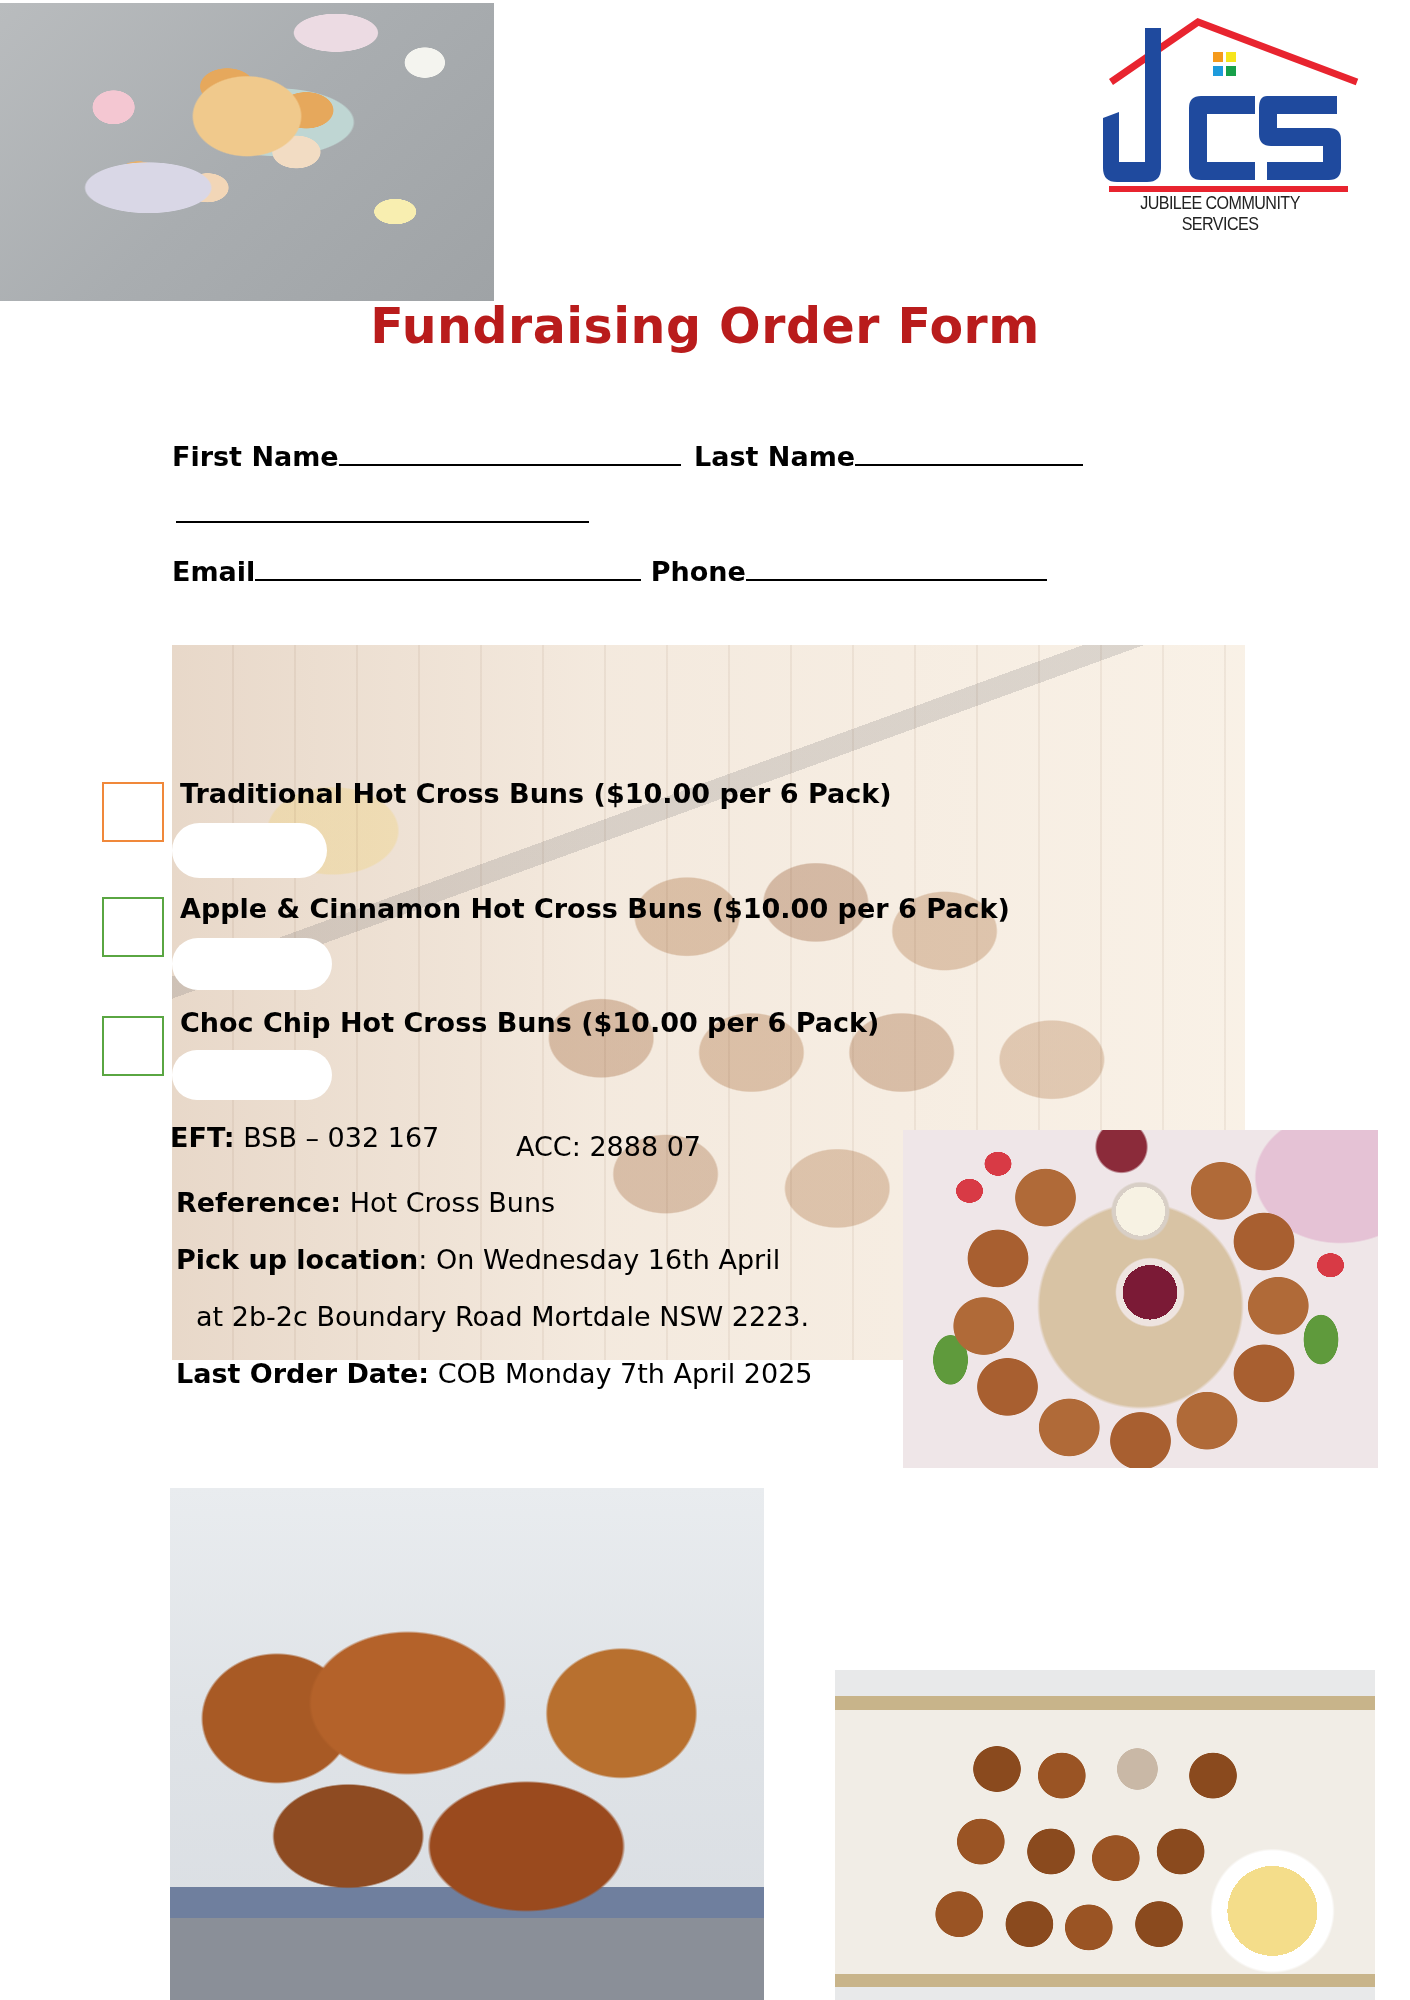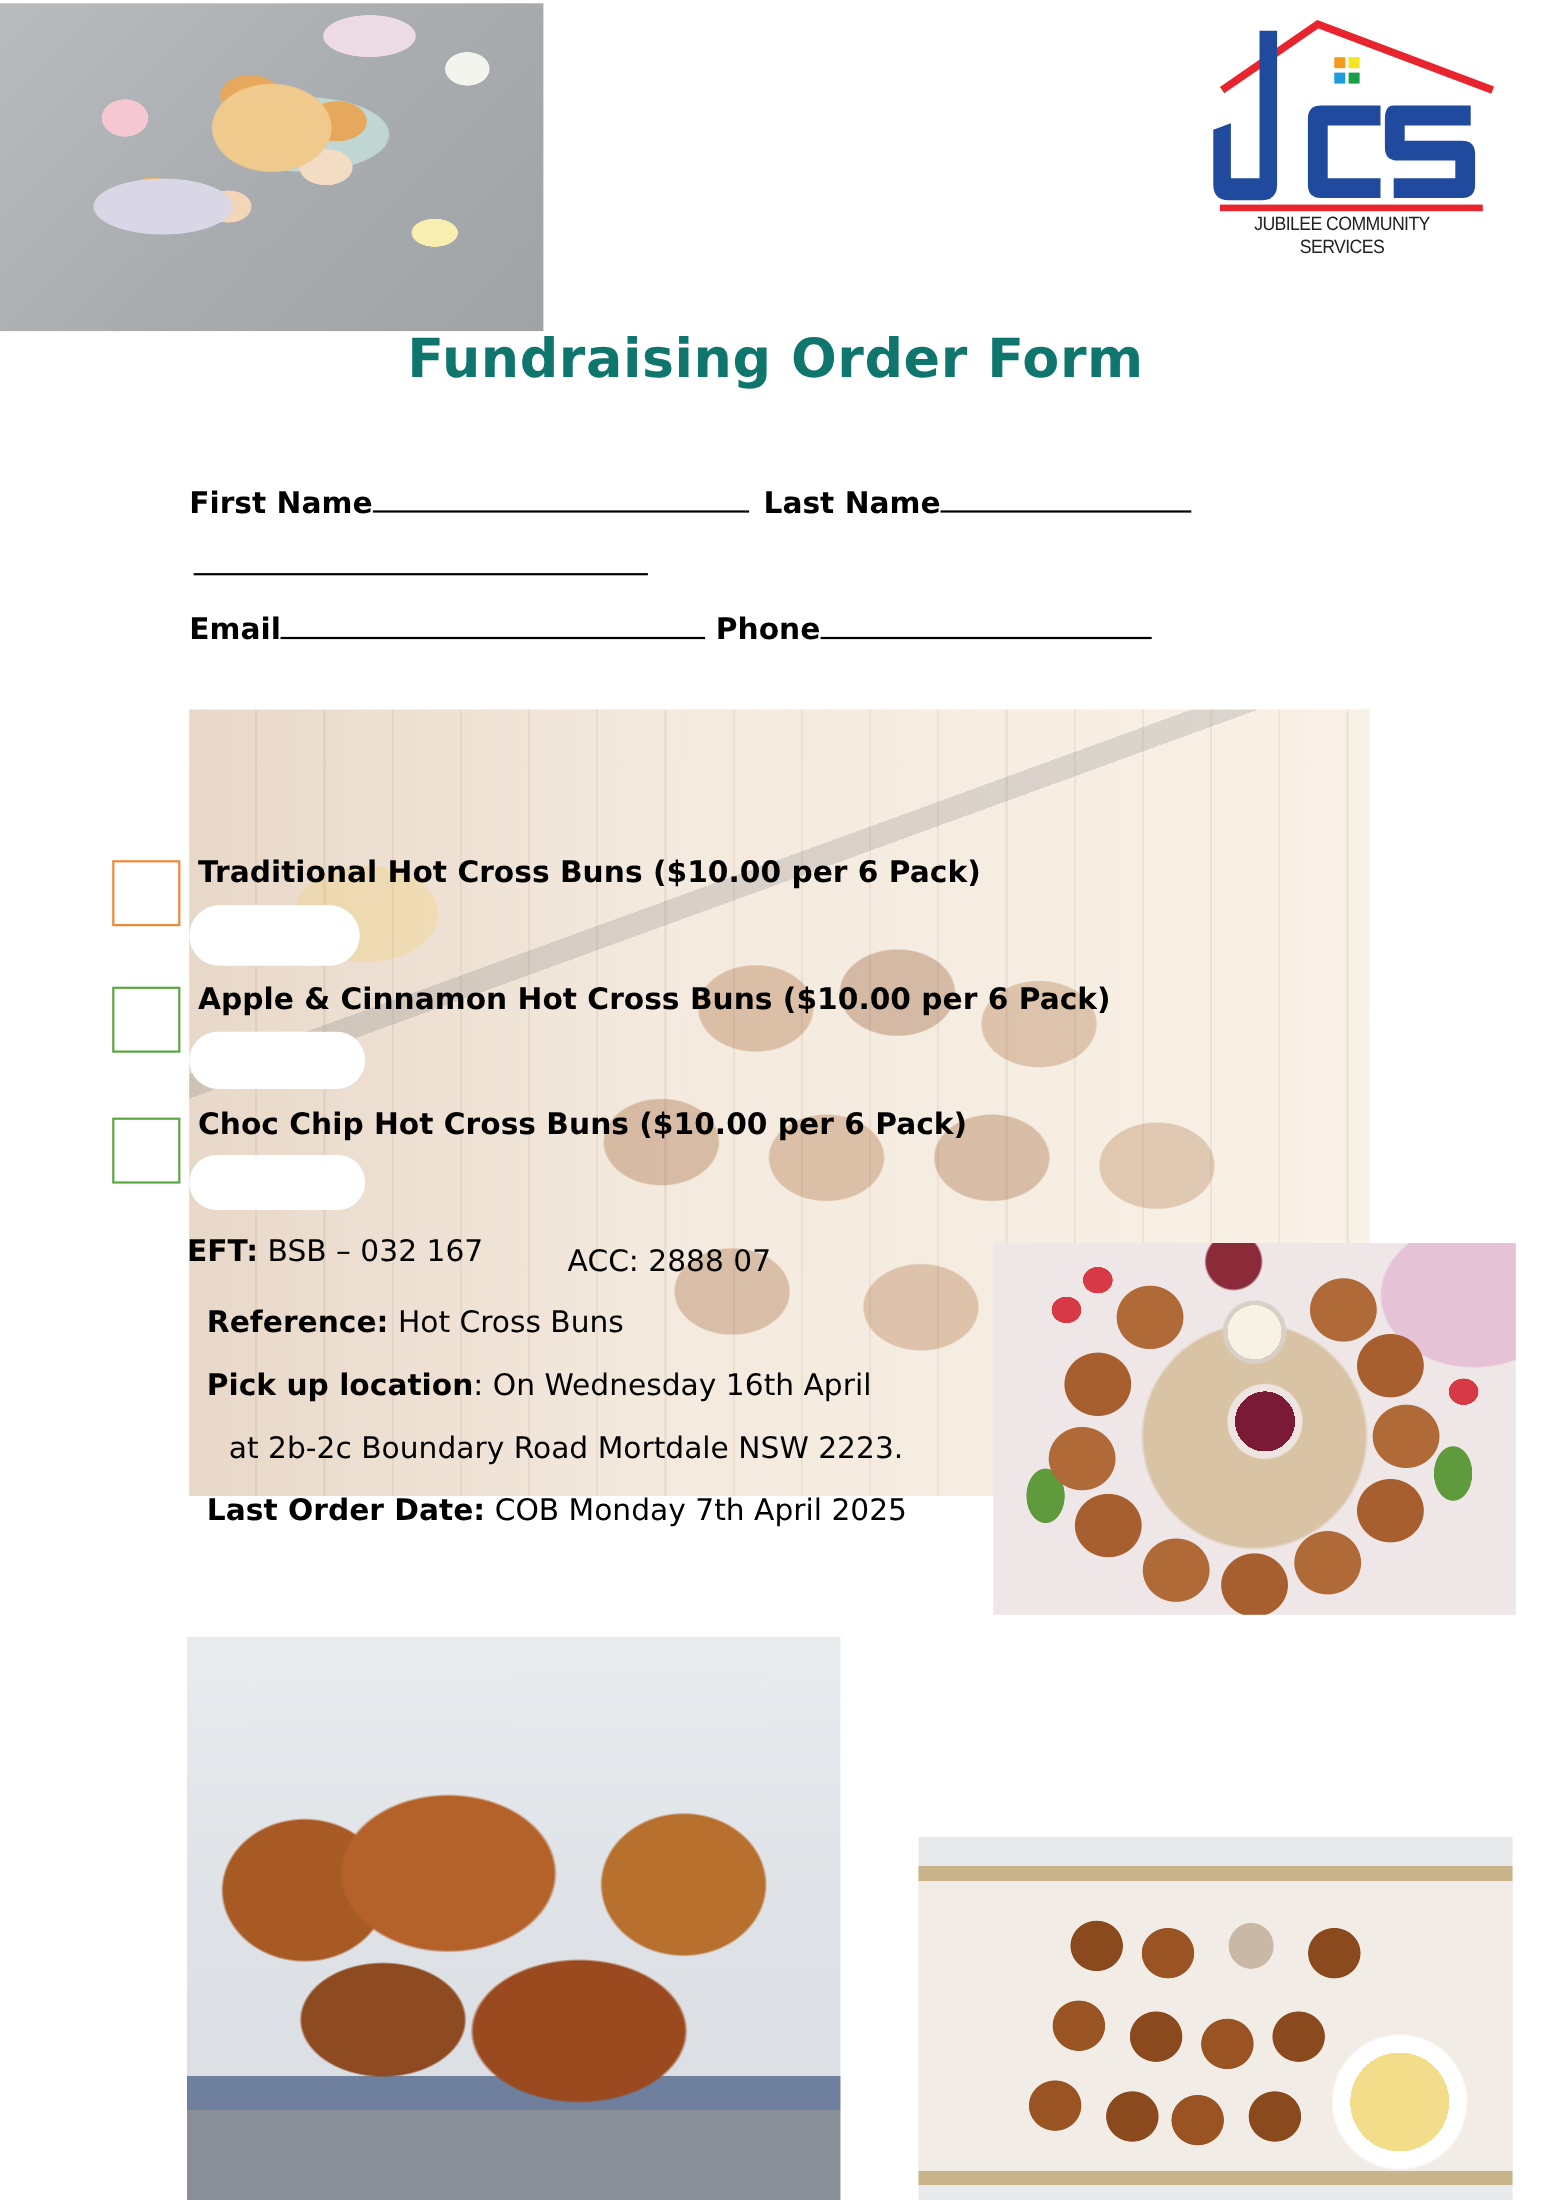--- a/index.html
+++ b/index.html
@@ -30,21 +30,21 @@
         radial-gradient(ellipse 6% 6% at 80% 70%, #f8eeb0 0 70%, transparent 72%),
         linear-gradient(135deg, #b9bcbe 0%, #a9adb0 50%, #9fa3a6 100%);
     }
 
     
     #logo { left: 1085px; top: 12px; width: 290px; height: 205px; }
 
     
     #title {
       left: 0; width: 1410px; top: 298px; text-align: center;
-      color: #0f766e; font-weight: bold; font-size: 49px; letter-spacing: 0.5px;
+      color: #b91c1c; font-weight: bold; font-size: 49px; letter-spacing: 0.5px;
       padding-left: 0px;
     }
 
     
     .field-line { position: absolute; left: 172px; font-weight: bold; font-size: 27px; white-space: nowrap; }
     .blank { display: inline-block; border-bottom: 2.5px solid #000; height: 24px; vertical-align: baseline; }
 
     
     #photo-tray {
       left: 172px; top: 645px; width: 1073px; height: 715px;
@@ -65,21 +65,21 @@
         linear-gradient(90deg, rgba(196,160,130,0.35) 0%, rgba(230,210,190,0.35) 40%, rgba(245,232,215,0.35) 100%),
         #fbf6ef;
     }
     .blob { position: absolute; background: #fff; border-radius: 40px; }
 
     
     .checkbox { position: absolute; width: 62px; height: 60px; background: #fff; box-sizing: border-box; border: 2.5px solid; }
     .product-label { position: absolute; left: 180px; font-weight: bold; font-size: 27px; white-space: nowrap; }
 
     
-    .info { position: absolute; left: 188px; font-size: 27px; white-space: nowrap; }
+    .info { position: absolute; left: 176px; font-size: 27px; white-space: nowrap; }
     .info b { font-weight: bold; text-align: right; }
 
     
     #photo-ring {
       left: 903px; top: 1130px; width: 475px; height: 338px;
       background:
         radial-gradient(circle at 52% 48%, #7b1a36 0 9%, #eee4e0 9% 11%, transparent 11.5%),
         radial-gradient(circle at 50% 24%, #f7f2e3 0 7%, #d8cfc6 7% 8%, transparent 8.5%),
         radial-gradient(circle at 46% 5%, #8b2b3a 0 6%, transparent 6.5%),
         radial-gradient(ellipse 9% 12% at 30% 20%, #b06a38 0 70%, transparent 72%),

